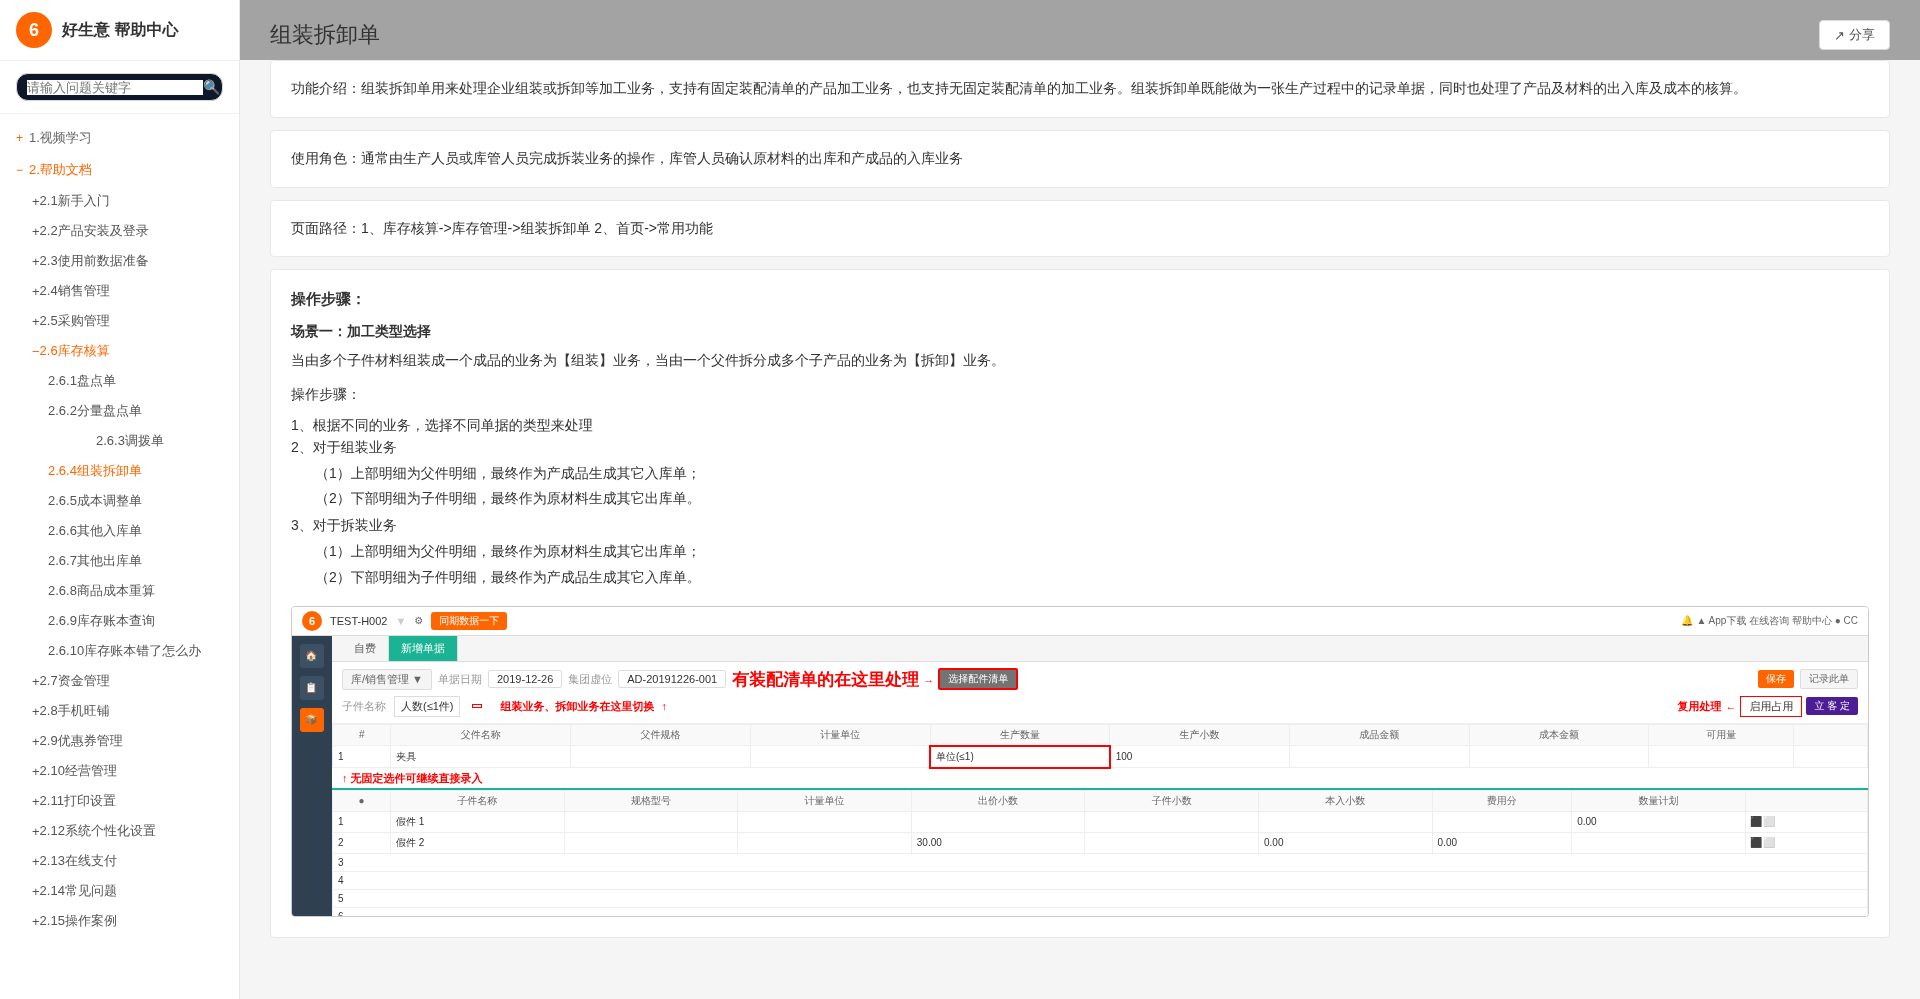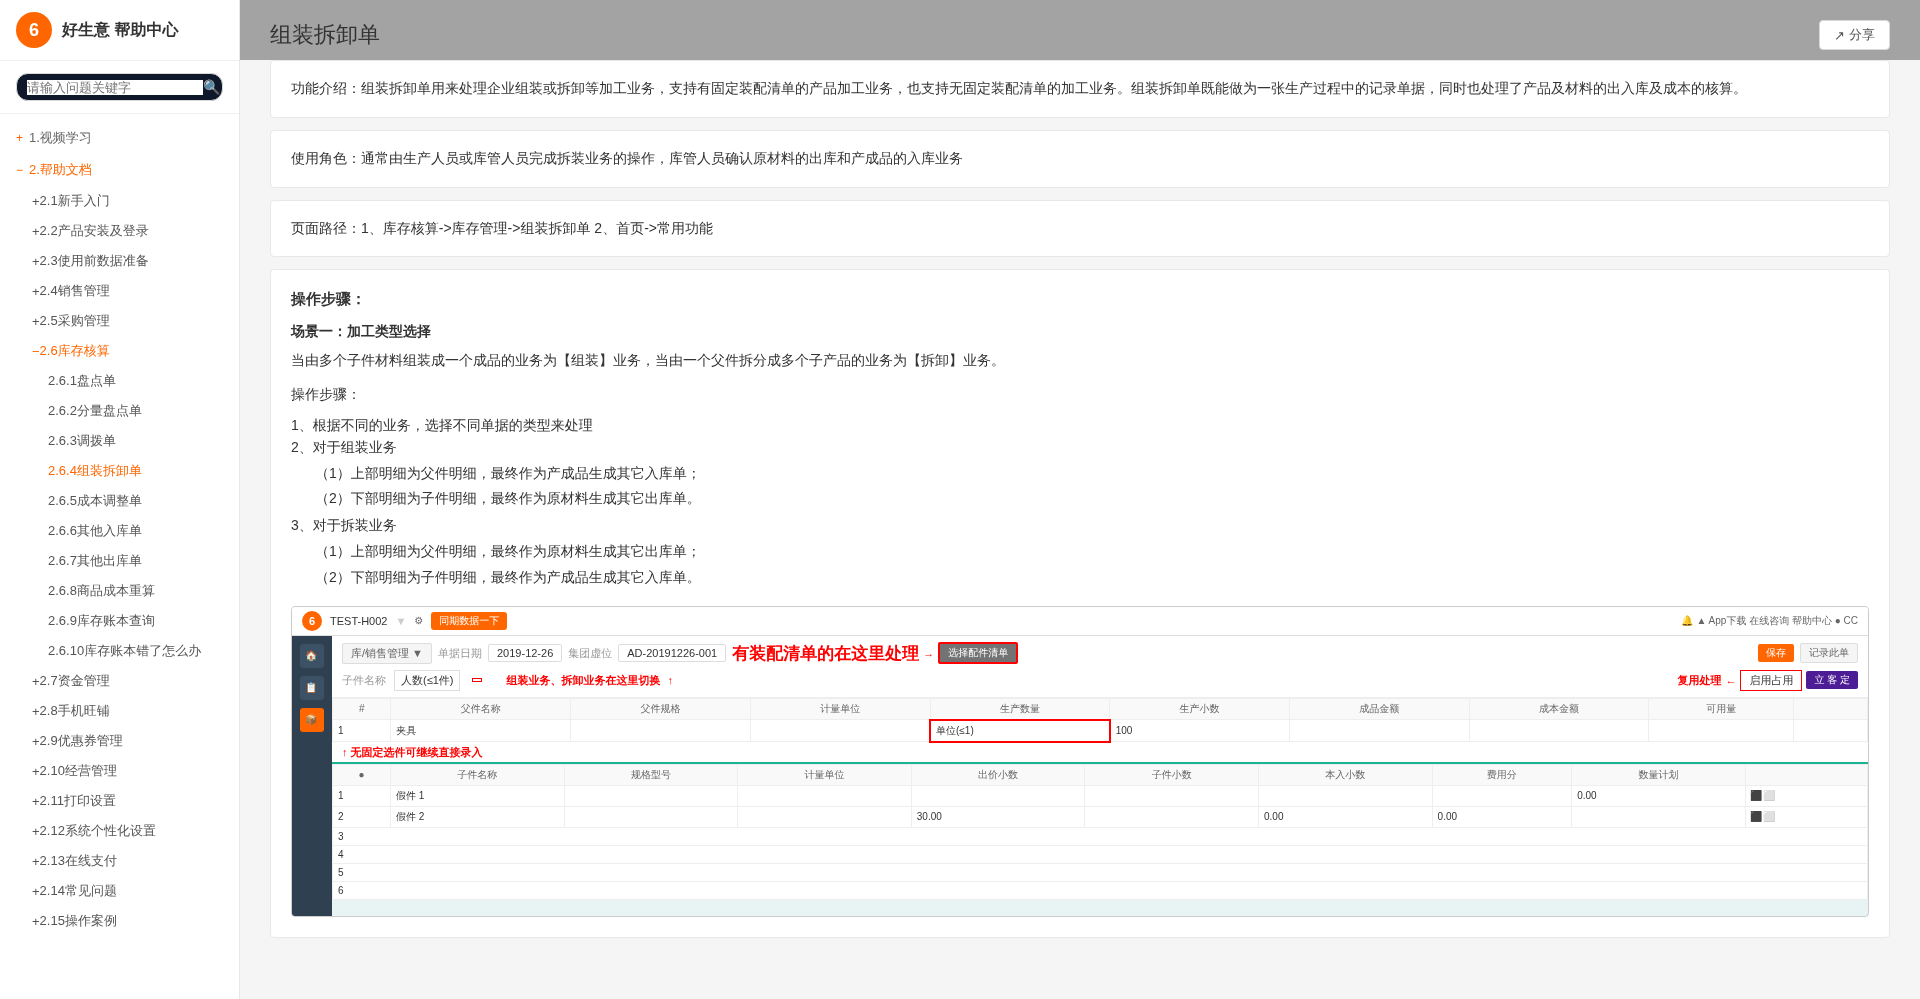--- a/index.html
+++ b/index.html
@@ -255,21 +255,21 @@
     <div class="nav-sub-item" style="color:#f60;">
       <span class="expand-icon" style="color:#f60;">−</span>
       <span>2.6库存核算</span>
     </div>
     <div class="nav-sub-item" style="padding-left:48px;">
       <span>2.6.1盘点单</span>
     </div>
     <div class="nav-sub-item" style="padding-left:48px;">
       <span>2.6.2分量盘点单</span>
     </div>
-    <div class="nav-sub-item" style="padding-left:48px;">
+    <div class="nav-sub-item" style="padding-left:48px;margin-left:48px;">
       <span>2.6.3调拨单</span>
     </div>
     <div class="nav-sub-item" style="padding-left:48px; color:#f60; font-weight:500;">
       <span>2.6.4组装拆卸单</span>
     </div>
     <div class="nav-sub-item" style="padding-left:48px;">
       <span>2.6.5成本调整单</span>
     </div>
     <div class="nav-sub-item" style="padding-left:48px;">
       <span>2.6.6其他入库单</span>
@@ -381,20 +381,24 @@
 
         <div style="display:flex; height:280px;">
           <div style="background:#2f4050; width:40px; min-width:40px; display:flex; flex-direction:column; align-items:center; padding-top:8px; gap:8px;">
             <div style="width:24px; height:24px; background:#3d5166; border-radius:3px; display:flex; align-items:center; justify-content:center; color:#aaa; font-size:10px;">🏠</div>
             <div style="width:24px; height:24px; background:#3d5166; border-radius:3px; display:flex; align-items:center; justify-content:center; color:#aaa; font-size:10px;">📋</div>
             <div style="width:24px; height:24px; background:#f60; border-radius:3px; display:flex; align-items:center; justify-content:center; color:#fff; font-size:10px;">📦</div>
           </div>
 
           <div style="flex:1; overflow:hidden;">
 
+            <div style="background:#f5f5f5; border-bottom:1px solid #ddd; display:flex; align-items:center; padding:0 10px; font-size:11px; gap:0;">
+              <span style="padding:5px 12px; border-right:1px solid #ddd; color:#666;">自费</span>
+              <span style="padding:5px 12px; background:#1ab394; color:#fff; border-right:1px solid #ddd;">新增单据</span>
+            </div>
 
             <div style="background:#fff; padding:6px 10px; border-bottom:1px solid #eee;">
               <div style="display:flex; align-items:center; gap:6px; flex-wrap:wrap; font-size:11px; position:relative;">
                 <span style="background:#f5f5f5; border:1px solid #ddd; border-radius:2px; padding:2px 8px; color:#666;">库/销售管理 ▼</span>
                 <span style="color:#999;">单据日期</span>
                 <span style="border:1px solid #ddd; border-radius:2px; padding:2px 8px; color:#333;">2019-12-26</span>
                 <span style="color:#999;">集团虚位</span>
                 <span style="border:1px solid #ddd; border-radius:2px; padding:2px 8px; color:#333;">AD-20191226-001</span>
 
                 <div style="position:relative; display:flex; align-items:center; gap:4px;">
@@ -406,21 +410,21 @@
                 <div style="flex:1;"></div>
                 <span style="background:#f60; color:#fff; border-radius:2px; padding:2px 8px; font-size:10px;">保存</span>
                 <span style="background:#f5f5f5; color:#666; border:1px solid #ddd; border-radius:2px; padding:2px 8px; font-size:10px;">记录此单</span>
               </div>
 
               <div style="display:flex; align-items:center; gap:8px; margin-top:5px; font-size:11px;">
                 <span style="color:#999;">子件名称</span>
                 <span style="border:1px solid #ddd; padding:2px 6px;">人数(≤1件)</span>
                 <span style="border:1px solid red; padding:1px 4px; color:#333; margin-left:4px;"></span>
 
-                <div style="position:relative; margin-left:16px;">
+                <div style="position:relative; margin-left:10px;">
                   <span style="color:#f00; font-size:11px; font-weight:bold;">组装业务、拆卸业务在这里切换</span>
                   <span style="color:#f00; margin-left:4px;">↑</span>
                 </div>
 
                 <div style="flex:1;"></div>
 
                 <div style="display:flex; align-items:center; gap:4px;">
                   <span style="color:#f00; font-size:11px; font-weight:bold;">复用处理</span>
                   <span style="color:#f00;">←</span>
                   <span style="border:1px solid red; padding:2px 8px; font-size:11px;">启用占用</span>

